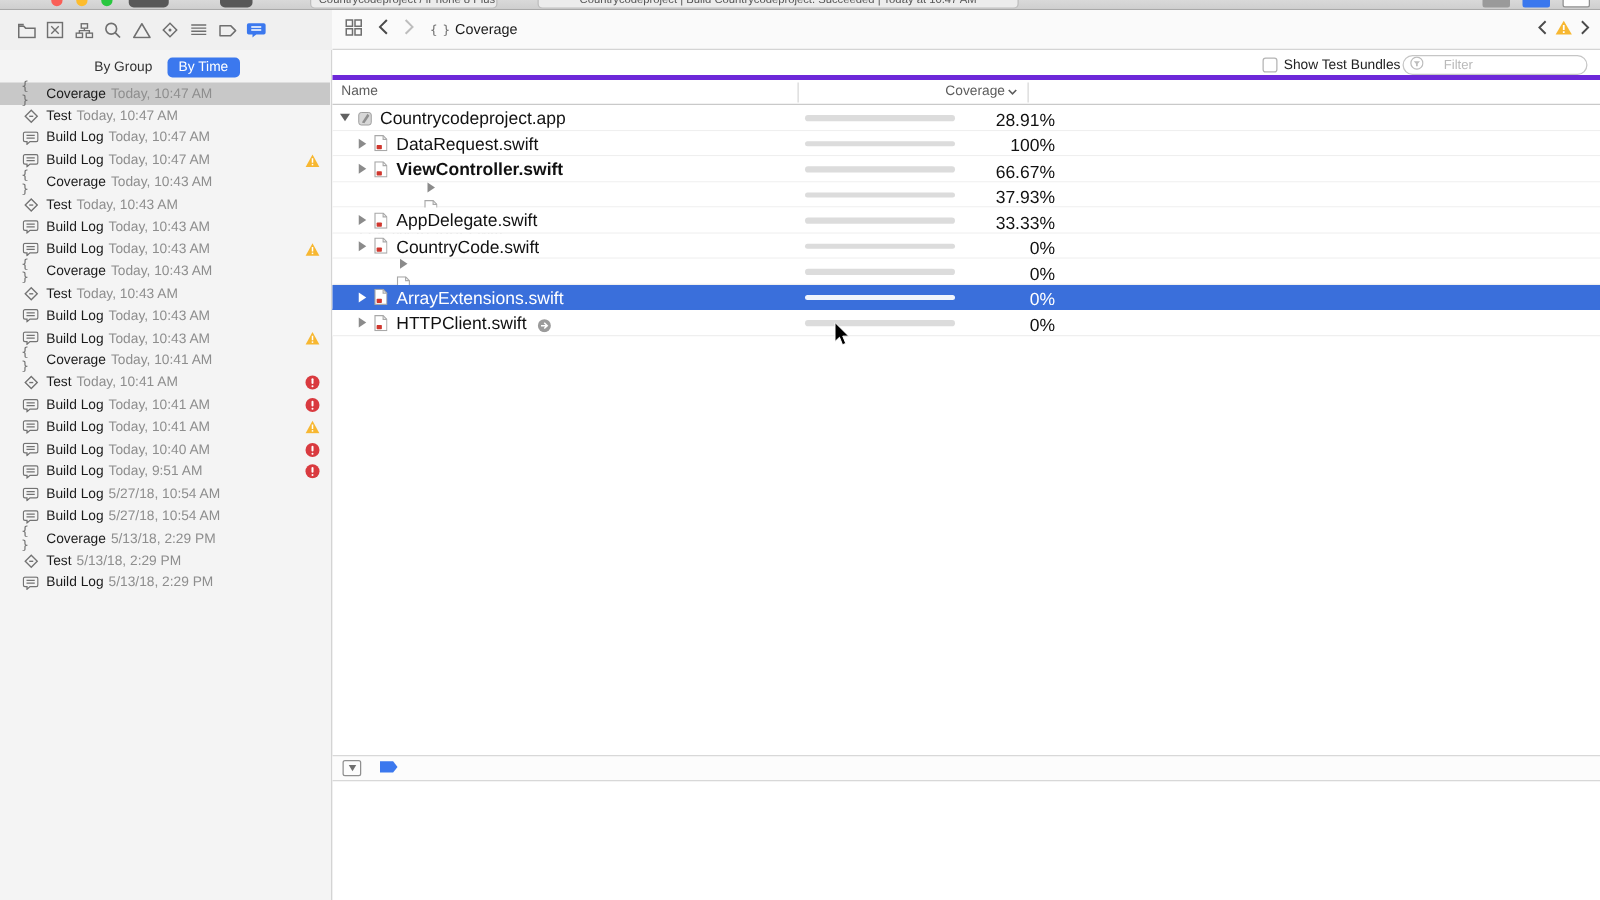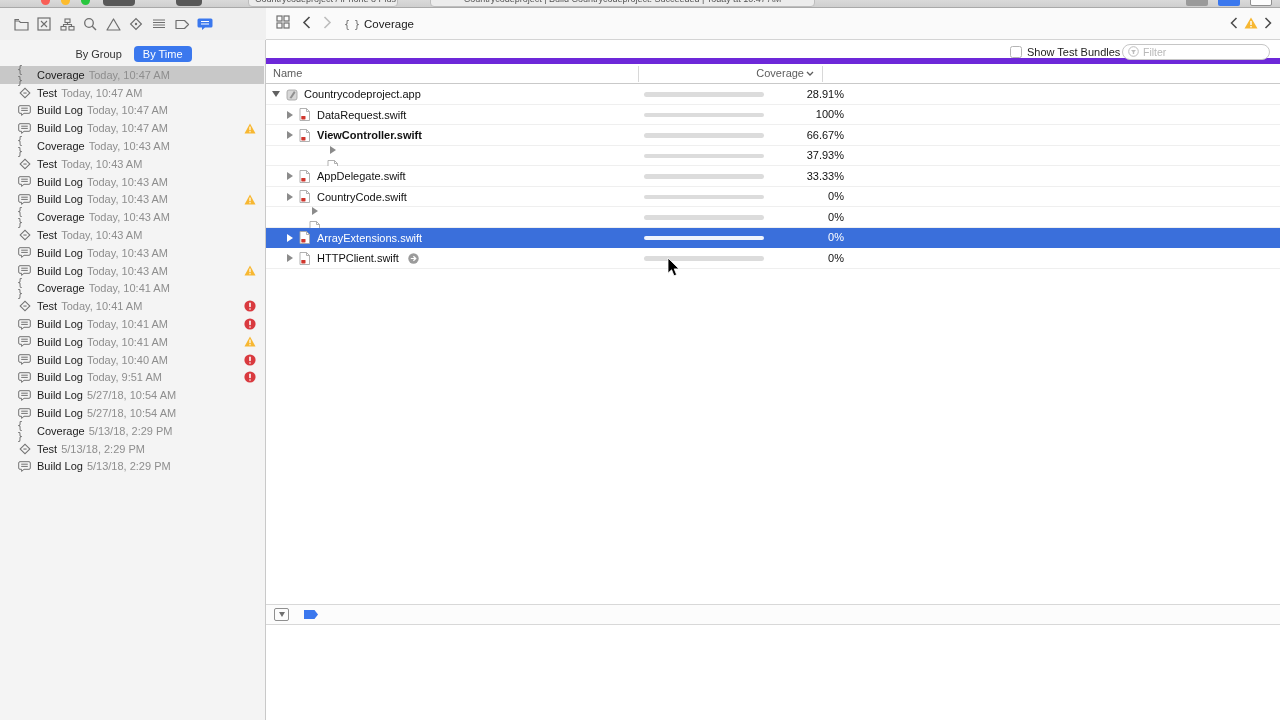--- a/index.html
+++ b/index.html
@@ -41,39 +41,39 @@
 
   
   #main { position:absolute; left:266px; top:8px; width:1014px; height:712px; background:#fff; }
   #tabbar { position:absolute; left:0; top:0; width:100%; height:32px; background:#fafafa;
     border-bottom:1px solid #d4d4d4; }
   #tab-left { position:absolute; left:10px; top:0; height:32px; display:flex; align-items:center; gap:12px; }
   #tab-title { display:flex; align-items:center; gap:5px; font-size:11.5px; color:#1a1a1a; }
   #tab-right { position:absolute; right:8px; top:0; height:32px; display:flex; align-items:center; gap:6px; }
 
   #filter-row { position:absolute; left:0; top:32px; width:100%; height:24px; background:#fff;
-    border-bottom:6px solid #6d28d9; }
+    border-bottom:4px solid #6d28d9; }
   #stb { position:absolute; left:744px; top:0; height:24px; display:flex; align-items:center; gap:5px;
     font-size:11px; color:#222; }
   .checkbox { width:12px; height:12px; border:1px solid #b4b4b4; border-radius:2.5px; background:#fff; }
   #filter-field { position:absolute; left:856px; top:4px; width:148px; height:16px;
     border:1px solid #c6c6c6; border-radius:8px; background:#fff; display:flex; align-items:center;
-    padding:0 5px; gap:4px; }
+    padding:0 5px; gap:16px; }
   #filter-field input { border:none; outline:none; width:110px; font-size:10.5px;
     font-family:"Liberation Sans",sans-serif; color:#333; background:transparent; }
   #filter-field input::placeholder { color:#b9b9b9; }
 
   
   #thead { position:absolute; left:0; top:56px; width:100%; height:20px; background:#fff;
     border-bottom:1px solid #c9c9c9; font-size:11px; color:#5d5d5d; }
   .th-name { position:absolute; left:7px; top:3px; }
   .th-cov { position:absolute; right:466px; top:3px; display:flex; align-items:center; gap:2px; }
   .th-div { position:absolute; top:2px; width:1px; height:16px; background:#d8d8d8; }
   #tbody { position:absolute; left:0; top:76px; width:100%; }
-  .t-row { height:20.5px; position:relative; font-size:11px; color:#111;
+  .t-row { height:20.5px; position:relative; font-size:14px; color:#111;
     border-bottom:1px solid #efefef; background:#fff; }
   .t-row.sel { background:#3a6fdb; color:#fff; border-bottom-color:#3a6fdb; }
   .t-left { position:absolute; top:0; height:20.5px; display:flex; align-items:center; gap:6px; }
   .disc { width:0; height:0; flex:none; }
   .disc.down { border-left:4.5px solid transparent; border-right:4.5px solid transparent; border-top:6px solid #616161; }
   .disc.right { border-top:4.5px solid transparent; border-bottom:4.5px solid transparent; border-left:6px solid #8b8b8b; }
   .t-row.sel .disc.right { border-left-color:#fff; }
   .f-icon { width:12px; height:13px; flex:none; position:relative; }
   .bar { position:absolute; left:378px; top:8px; width:120px; height:4.5px; border-radius:2.5px; background:#dcdcdc; }
   .t-row.sel .bar { background:rgba(255,255,255,0.92); }

